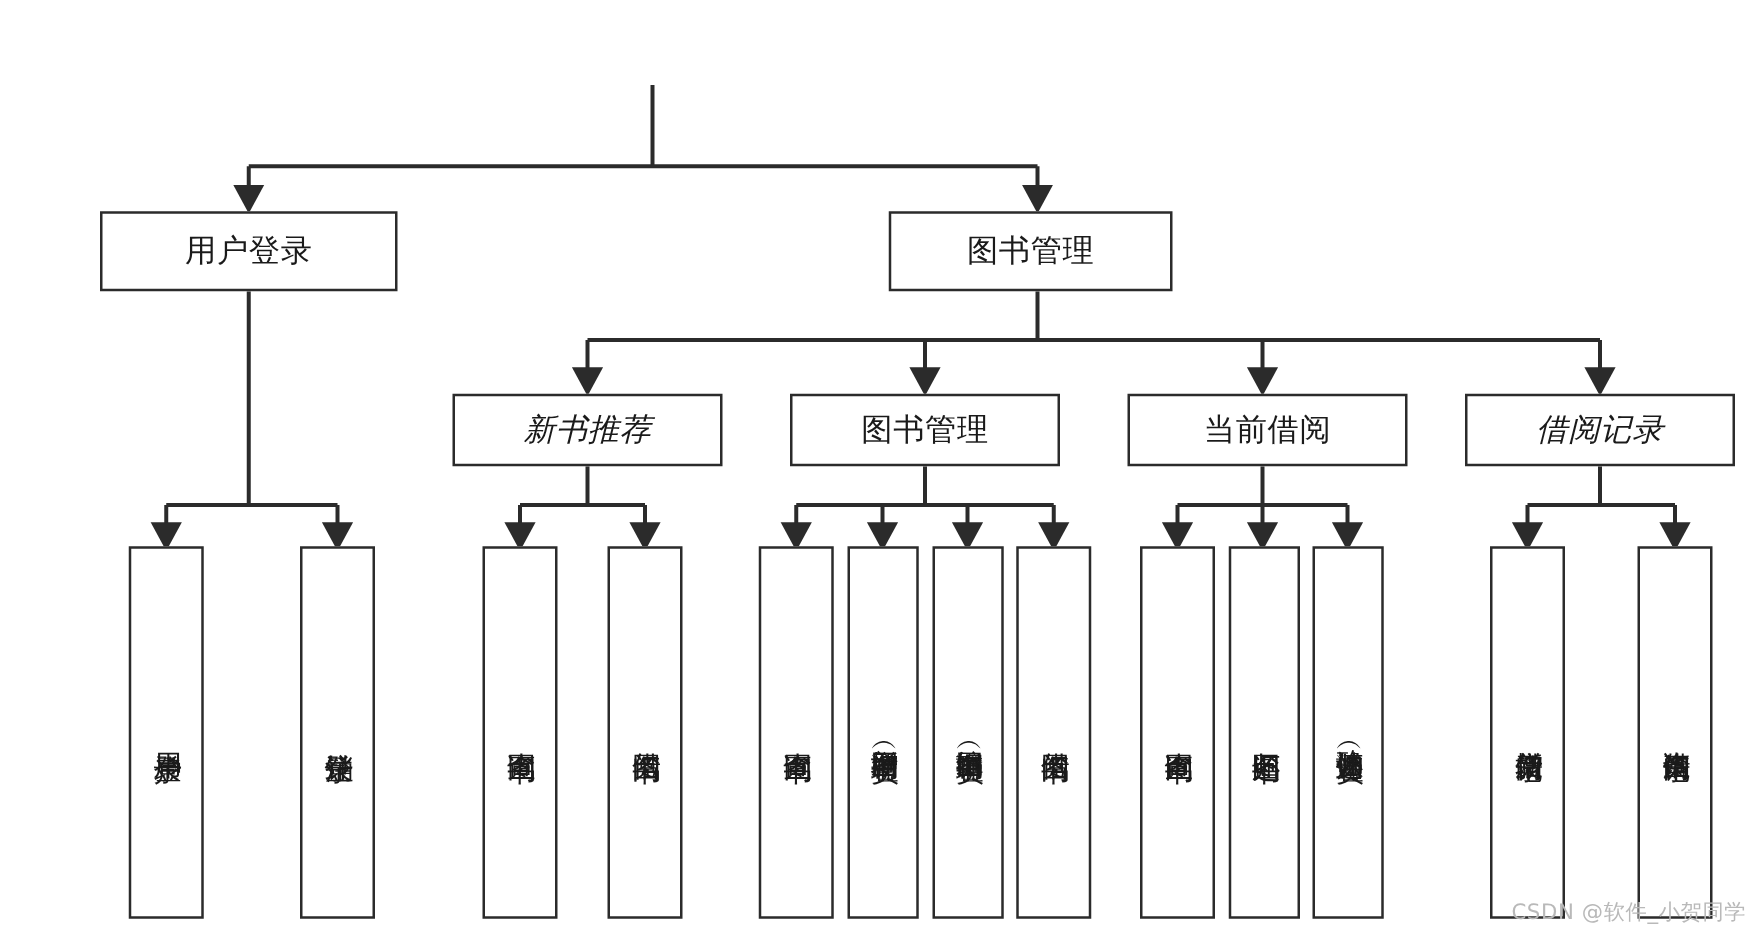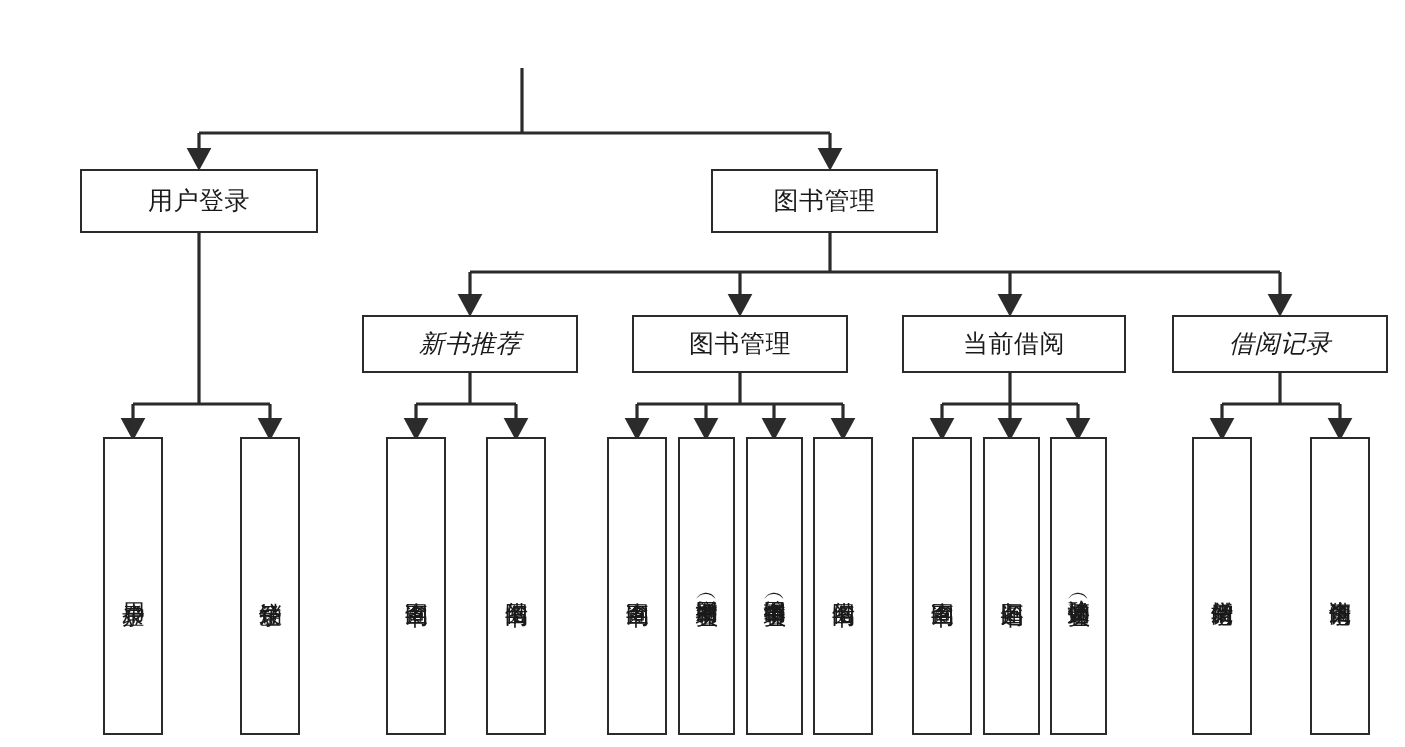--- a/index.html
+++ b/index.html
@@ -186,14 +186,15 @@
     <span class="node-v tall">确认归还（管理员）</span>
   </div>
 
   <div class="node-box" style="left:1192px; top:437px; width:60px; height:298px;">
     <span class="node-v tall">新增借阅记录</span>
   </div>
   <div class="node-box" style="left:1310px; top:437px; width:60px; height:298px;">
     <span class="node-v tall">查询借阅记录</span>
   </div>
 
+  <div id="watermark">CSDN @软件_小贺同学</div>
 
 </div>
 
 </body></html>

